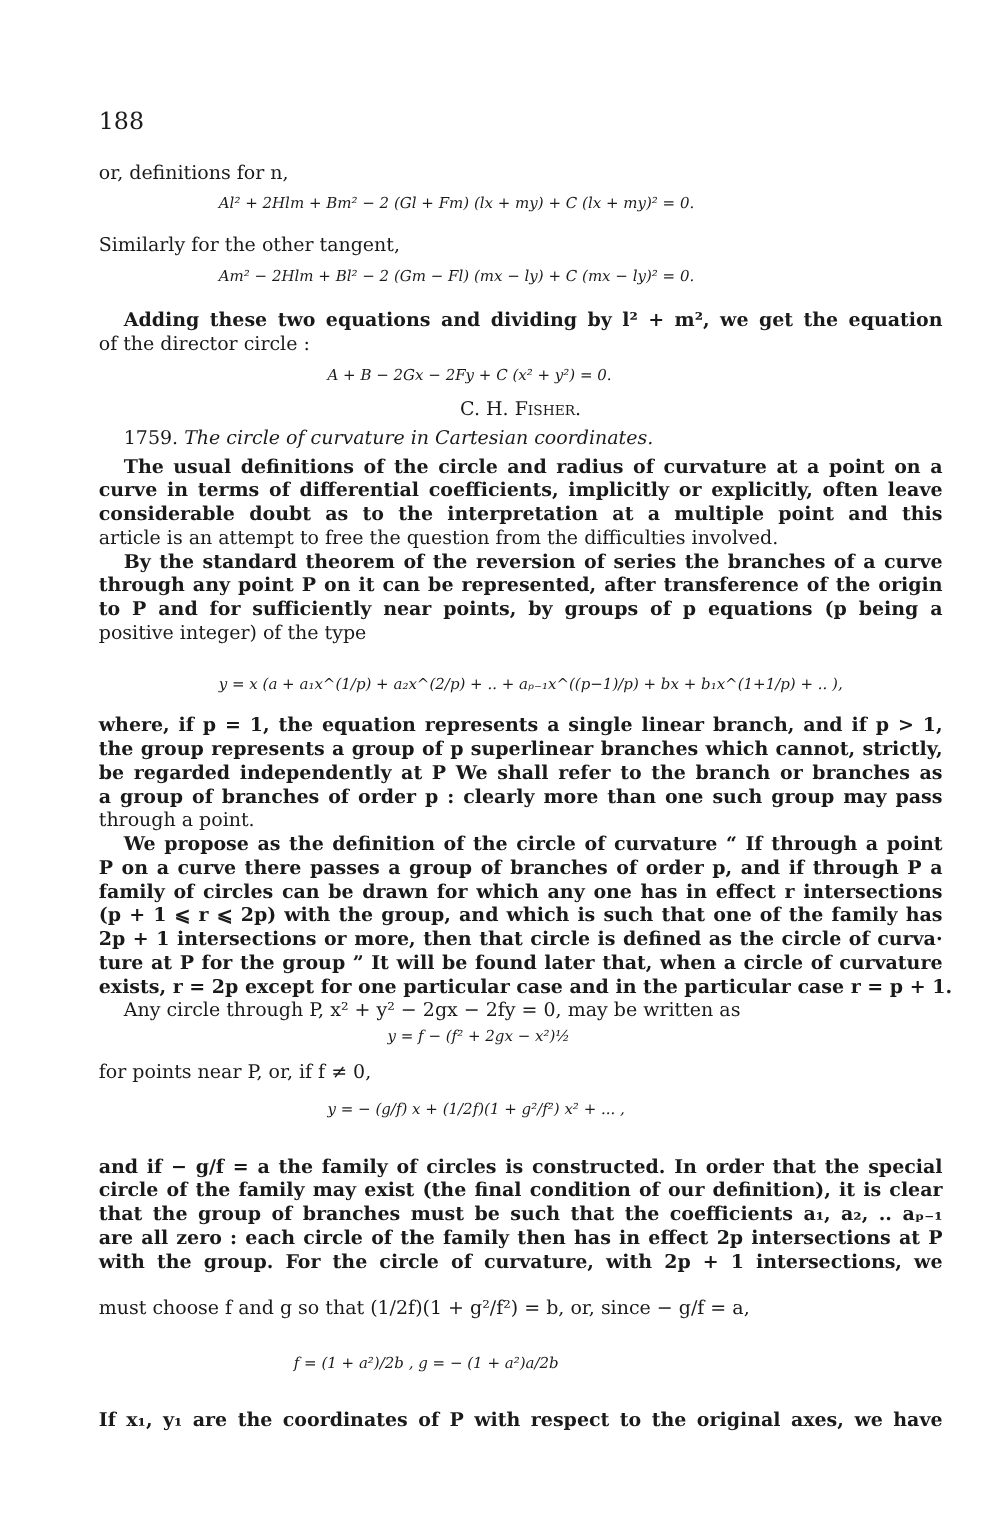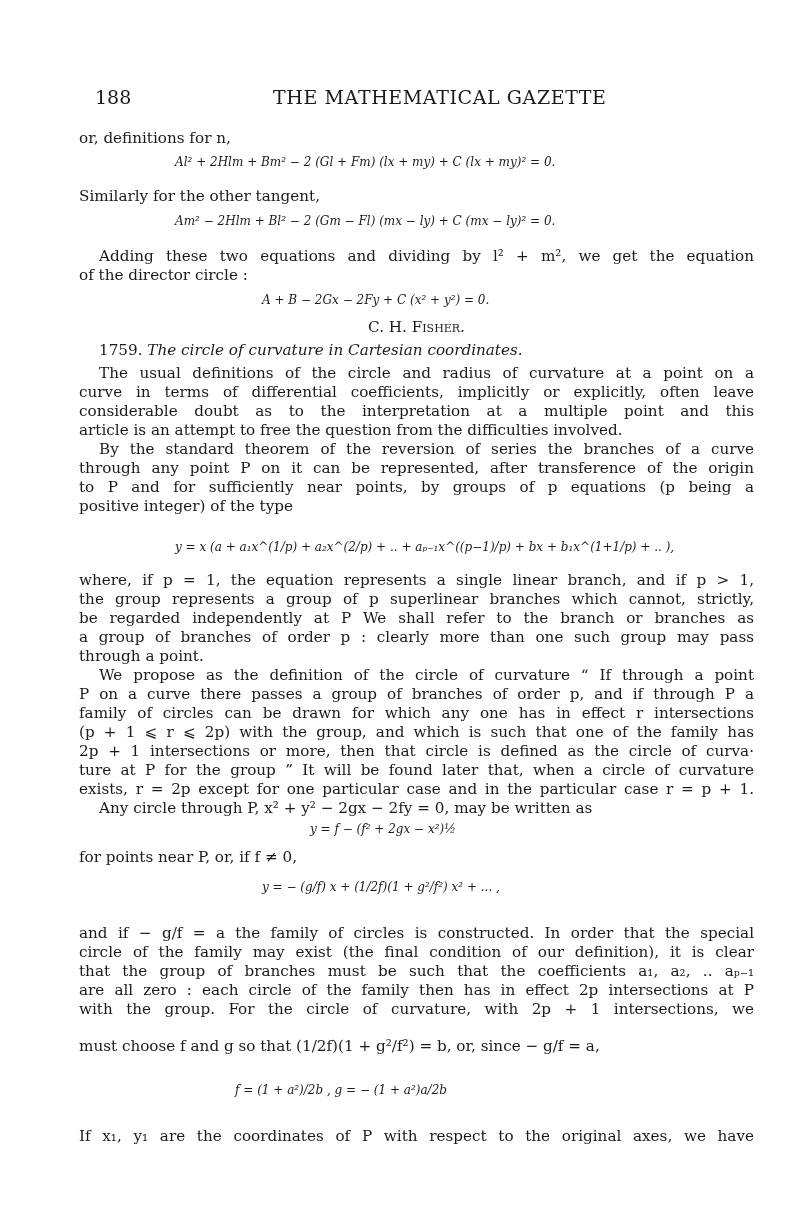--- a/index.html
+++ b/index.html
@@ -1,34 +1,33 @@
 <!DOCTYPE html>
 <html><head>
 <meta charset="utf-8">
 <style>
   html, body { margin:0; padding:0; background:#ffffff; }
   body { width:800px; height:1224px; position:relative; overflow:hidden;
          font-family:"DejaVu Serif", "Liberation Serif", serif; color:#1a1a1a; }
-  .hdr { position:absolute; top:86px; left:79px; width:675px; height:24px; font-size:19px;margin-left:16px; }
+  .hdr { position:absolute; top:86px; left:79px; width:675px; height:24px; font-size:19px; }
   .hdr .num { position:absolute; left:0; top:0; }
   .hdr .title { position:absolute; left:178px; top:0; letter-spacing:0.6px; }
   .line { position:absolute; left:79px; width:675px; font-size:15.2px; line-height:19px; white-space:nowrap; }
-  .just { text-align:justify; text-align-last:justify; }
+  .just { text-align:justify; text-align-last:justify;font-weight:bold; }
   .ind { padding-left:20px; box-sizing:border-box; }
   .eq { position:absolute; font-size:12px; white-space:nowrap; font-style:italic; }
   i, .it { font-style:italic; }
   .sc { font-variant:small-caps; }
   .b { font-weight:normal; }
 </style>
 </head>
 <body>
 
 <div class="hdr">
   <span class="num">188</span>
-  <span class="title">THE MATHEMATICAL GAZETTE</span>
 </div>
 
 <div class="line" style="top:129px">or, definitions for n,</div>
 <div class="eq" style="left:175px;top:155px">Al² + 2Hlm + Bm² − 2 (Gl + Fm) (lx + my) + C (lx + my)² = 0.</div>
 <div class="line" style="top:187px">Similarly for the other tangent,</div>
 <div class="eq" style="left:175px;top:214px">Am² − 2Hlm + Bl² − 2 (Gm − Fl) (mx − ly) + C (mx − ly)² = 0.</div>
 <div class="line just ind" style="top:247px">Adding these two equations and dividing by l² + m², we get the equation</div>
 <div class="line" style="top:266px">of the director circle :</div>
 <div class="eq" style="left:262px;top:293px">A + B − 2Gx − 2Fy + C (x² + y²) = 0.</div>
 <div class="line" style="top:318px;text-align:center"><span class="sc">C. H. Fisher.</span></div>

